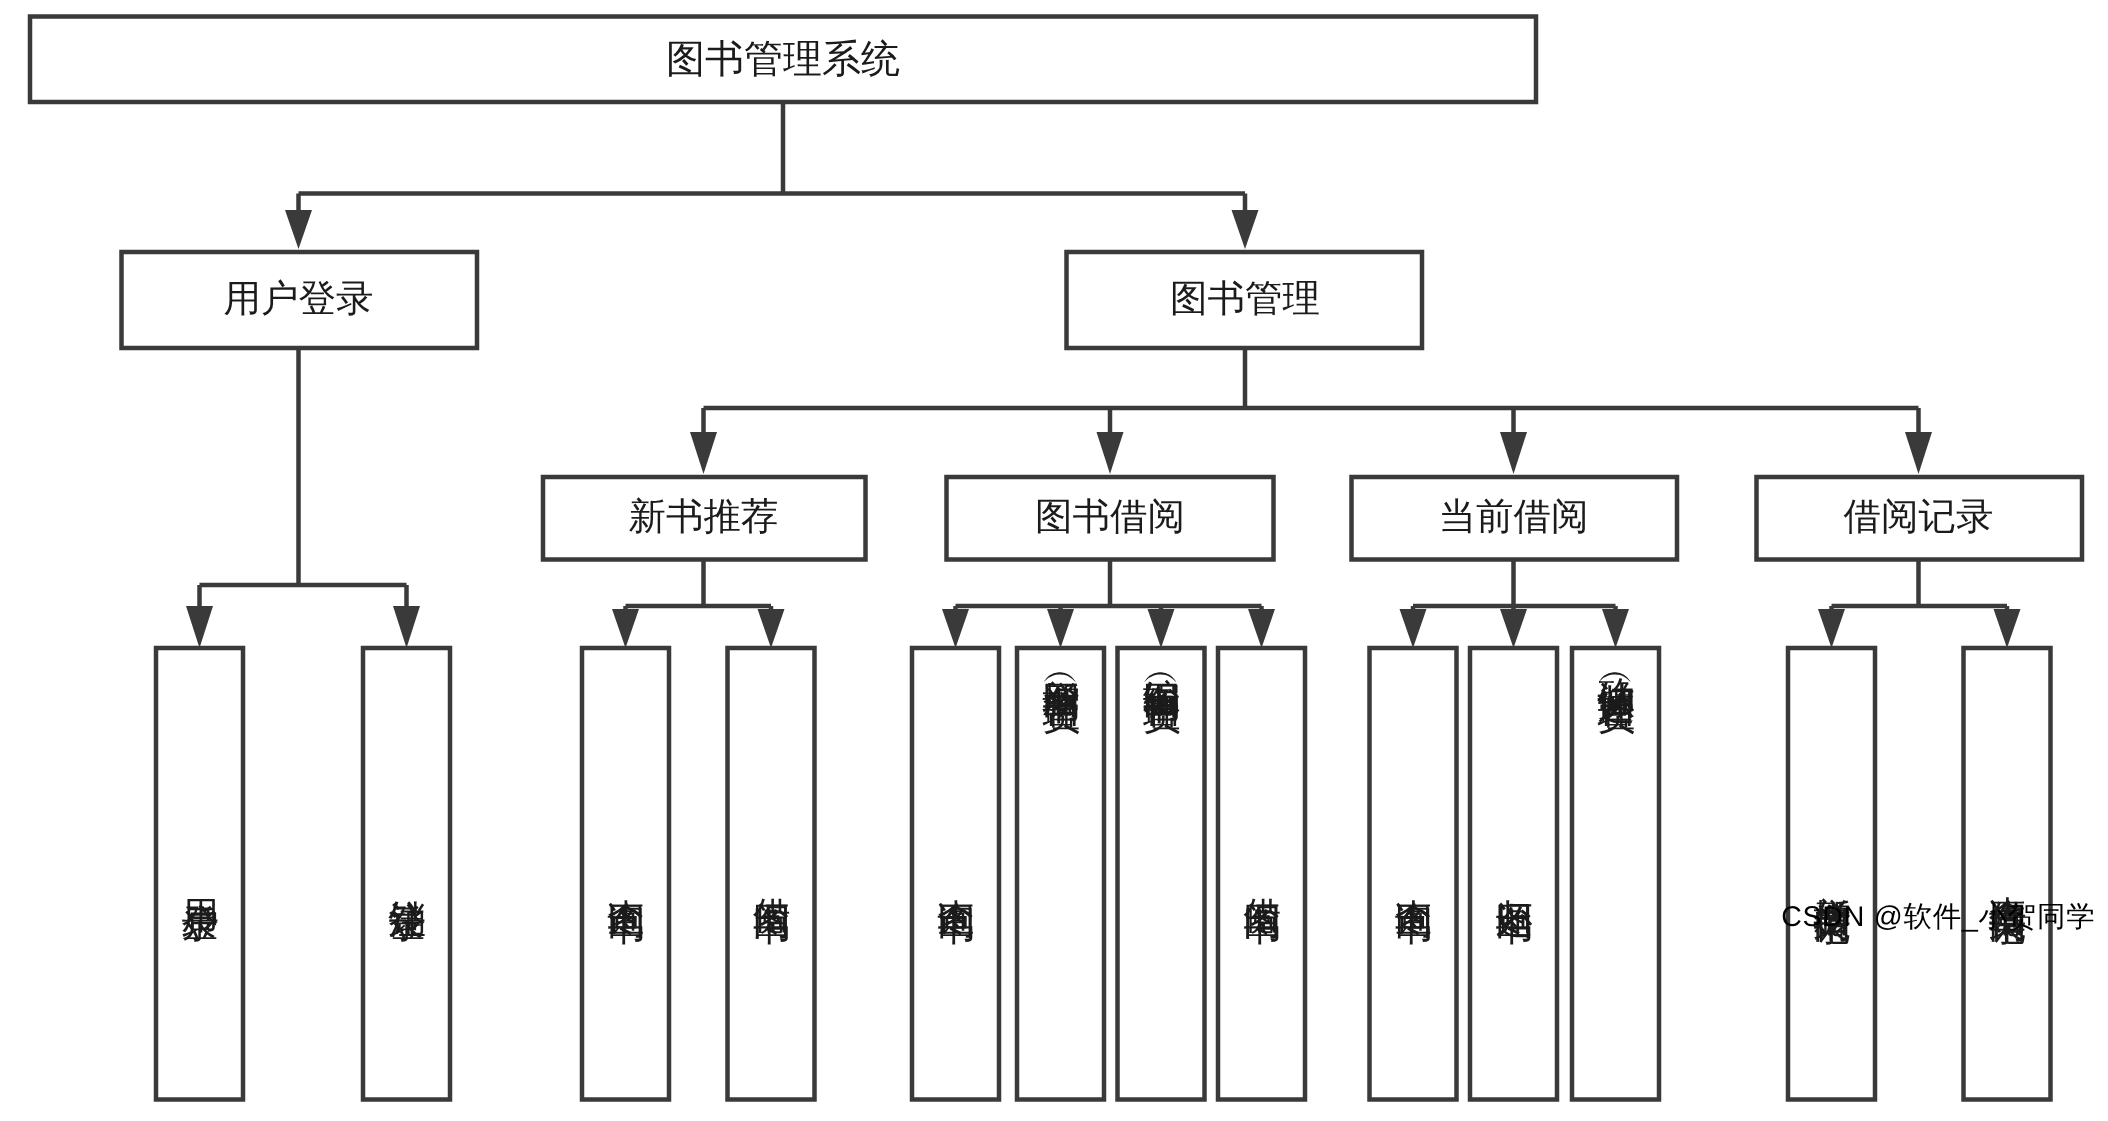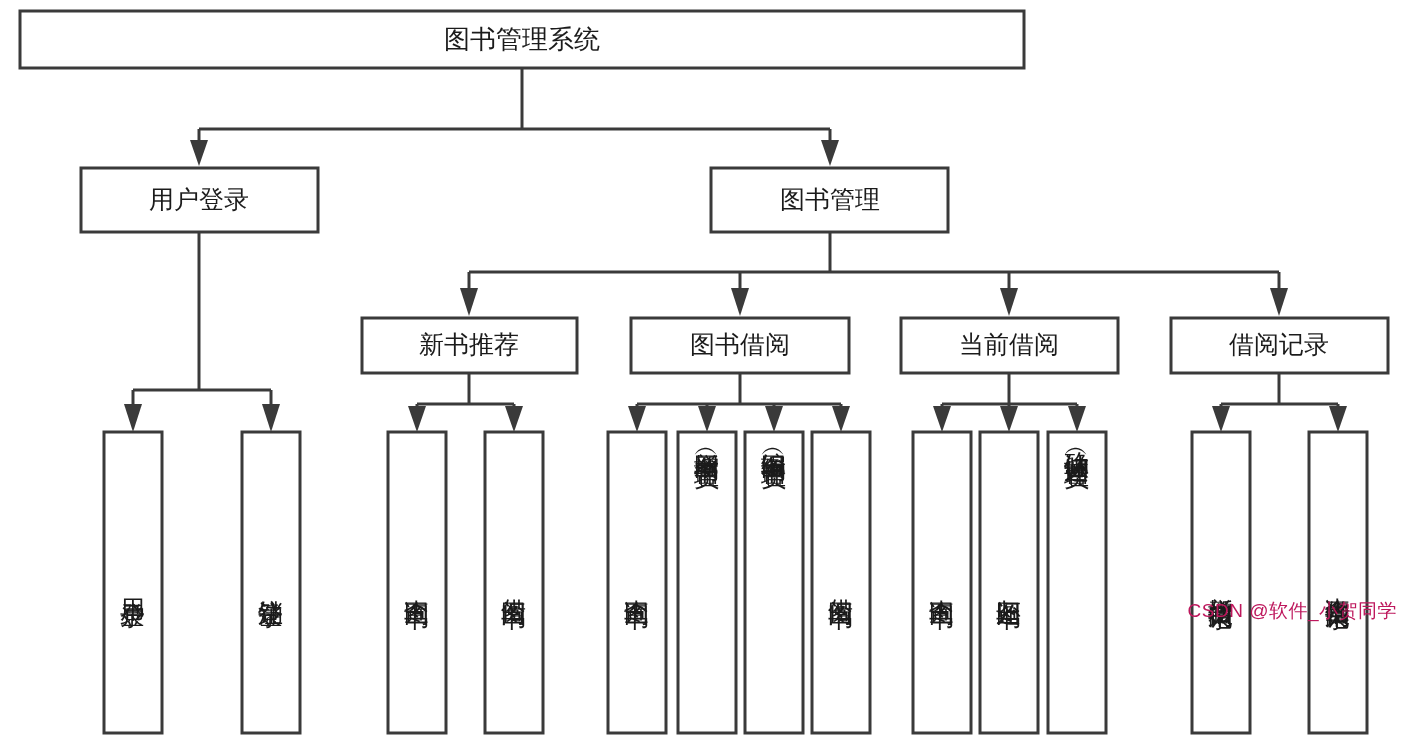--- a/index.html
+++ b/index.html
@@ -72,21 +72,21 @@
     letter-spacing: 2px;
     color: #1b1b1b;
     white-space: nowrap;
   }
   .watermark {
     position: absolute;
     right: 8px;
     bottom: 6px;
     font-family: "Liberation Sans", "DejaVu Sans", sans-serif;
     font-size: 19px;
-    color: #be185d;
+    color: #000000;
     letter-spacing: 0.5px;
     white-space: nowrap;
     margin-left: 20px;
   }
 </style>
 </head>
 <body>
 
 <div id="diagram-root">
 

